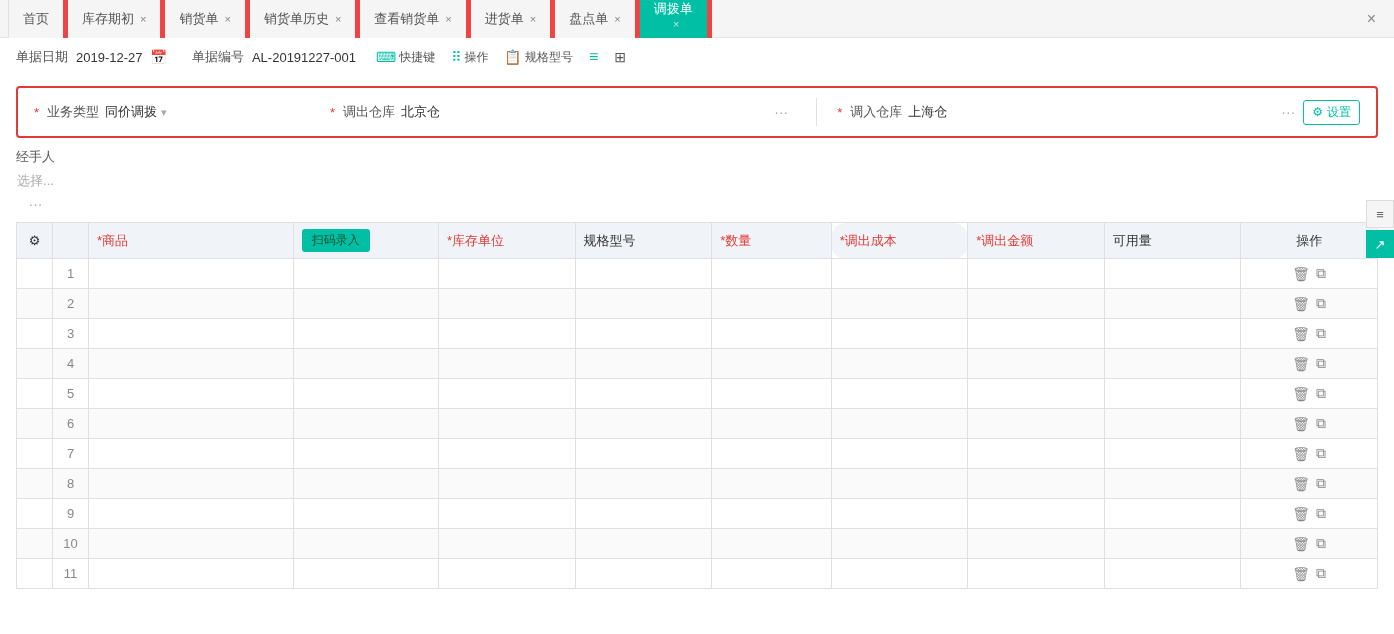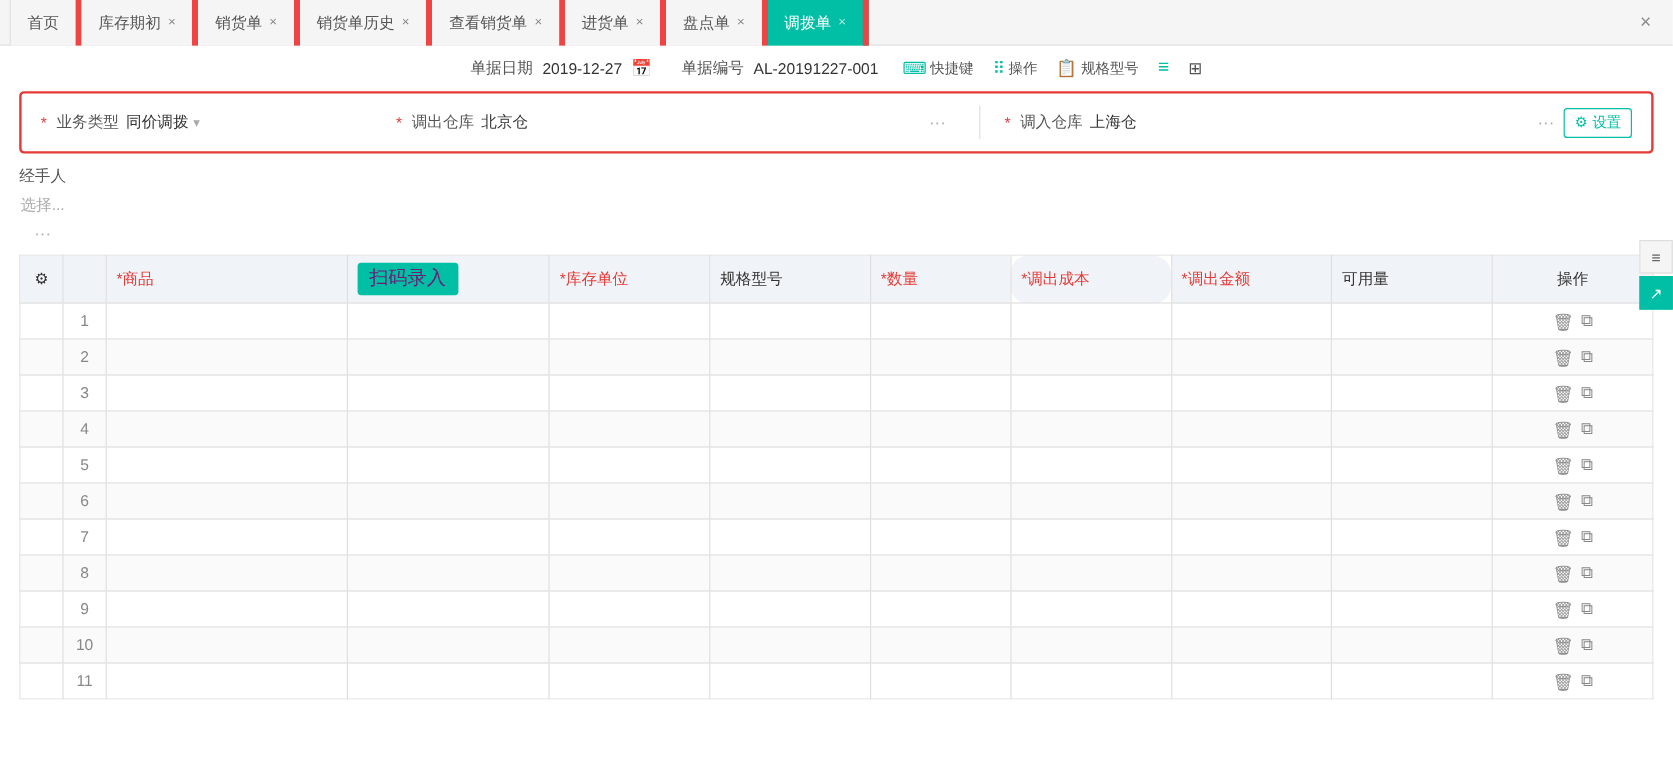--- a/index.html
+++ b/index.html
@@ -15,37 +15,37 @@
       position: relative;
     }
     .tab {
       display: flex; align-items: center;
       padding: 0 14px; height: 38px; cursor: pointer;
       white-space: nowrap; font-size: 13px;
       color: #555; border-right: 5px solid #ef4444;
       background: #f5f5f5;
     }
     .tab.active {
-      background: #00bfa5; color: #fff;
+      background: #00bfa5; color: #fff; flex-direction: column;
     }
     .tab .close-btn {
       margin-left: 6px; font-size: 11px; cursor: pointer; opacity: 0.7;
     }
     .tab:first-child { border-left: 1px solid #e0e0e0; }
     .tab-close-all {
       margin-left: auto; font-size: 16px; cursor: pointer; color: #888; padding: 0 10px;
     }
 
     
     .content { padding: 10px 16px; }
 
     
     .doc-header {
       display: flex; align-items: center; gap: 20px;
-      margin-bottom: 10px; font-size: 13px; justify-content: center;
+      margin-bottom: 20px; font-size: 13px;
     }
     .doc-header-left { display: flex; align-items: center; gap: 8px; }
     .date-icon { color: #00bfa5; font-size: 14px; cursor: pointer; }
     .doc-toolbar-btn { display: flex; align-items: center; gap: 3px; cursor: pointer; color: #555; }
     .doc-toolbar-btn .icon { color: #00bfa5; font-size: 14px; }
 
     
     .highlight-box {
       border: 2px solid #e53935;
       border-radius: 4px;
@@ -69,23 +69,23 @@
     .form-field { display: flex; align-items: center; gap: 6px; flex-direction: column; }
     .field-label { color: #555; }
     .field-value { color: #333; }
     .dropdown-value { display: flex; align-items: center; gap: 4px; min-width: 120px; }
     .dropdown-arrow { color: #aaa; font-size: 11px; }
     .select-placeholder { color: #aaa; }
     .more-btn { color: #aaa; cursor: pointer; font-size: 14px; }
 
     
     .scan-btn {
-      background: #00bfa5; color: #701a75; border: none;
+      background: #00bfa5; color: #14532d; border: none;
       padding: 3px 10px; border-radius: 3px; cursor: pointer;
-      font-size: 16px;
+      font-size: 12px;
     }
 
     
     .settings-btn {
       display: flex; align-items: center; gap: 4px;
       color: #00bfa5; cursor: pointer; font-size: 12px;
       border: 1px solid #00bfa5; border-radius: 3px; padding: 3px 8px;
     }
 
     

